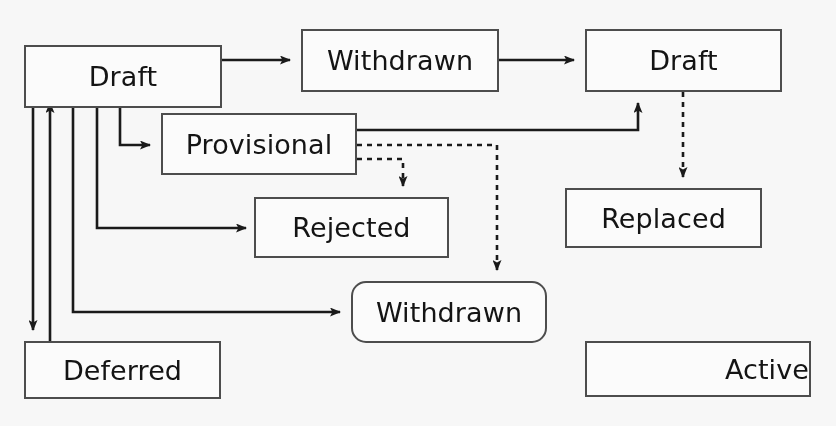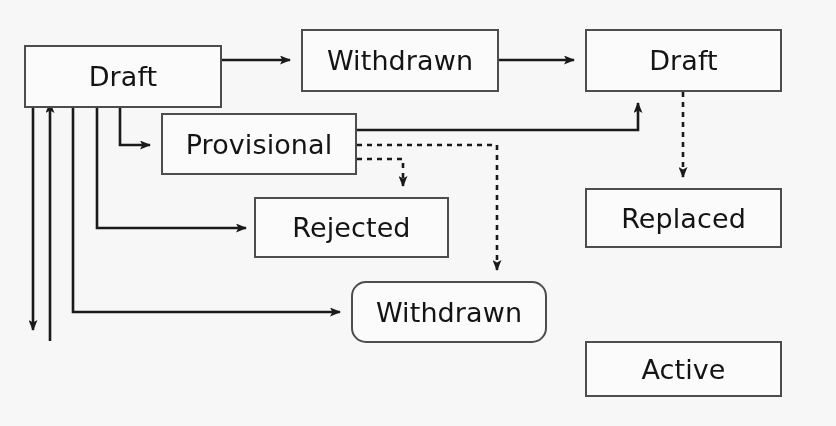--- a/index.html
+++ b/index.html
@@ -96,30 +96,33 @@
   </div>
 
   <div class="state-node" style="left:585px; top:29px; width:197px; height:63px;">
     <span class="state-label">Draft</span>
   </div>
 
   <div class="state-node" style="left:161px; top:113px; width:196px; height:62px;text-align:right;">
     <span class="state-label">Provisional</span>
   </div>
 
-  <div class="state-node" style="left:585px; top:188px; width:197px; height:60px;">
+  <div class="state-node" style="left:565px; top:188px; width:197px; height:60px;">
     <span class="state-label">Replaced</span>
   </div>
 
   <div class="state-node" style="left:254px; top:197px; width:195px; height:61px;">
     <span class="state-label">Rejected</span>
   </div>
 
   <div class="state-node" style="left:351px; top:281px; width:196px; height:62px;border-radius:15px;">
     <span class="state-label">Withdrawn</span>
   </div>
 
+  <div class="state-node" style="left:24px; top:341px; width:197px; height:58px;">
+    <span class="state-label">Deferred</span>
+  </div>
 
-  <div class="state-node" style="left:585px; top:341px; width:197px; height:56px;">
+  <div class="state-node" style="left:585px; top:341px; width:226px; height:56px;justify-content:flex-end;">
     <span class="state-label">Active</span>
   </div>
 
 </div>
 
 </body></html>

